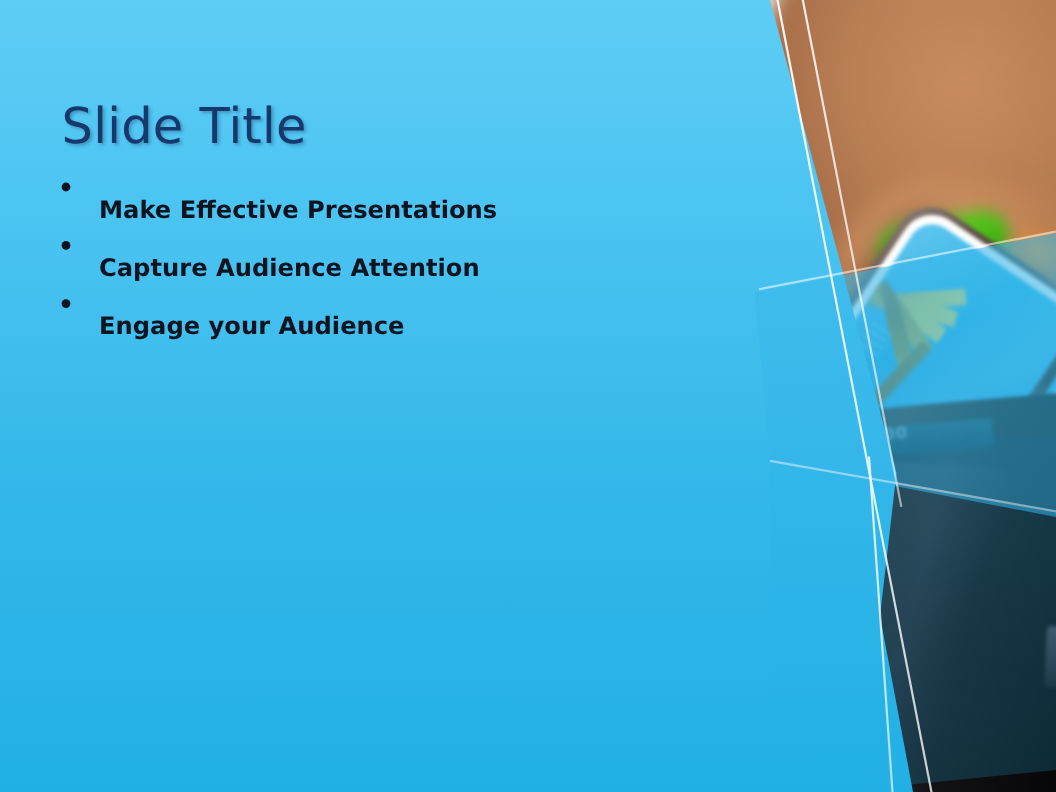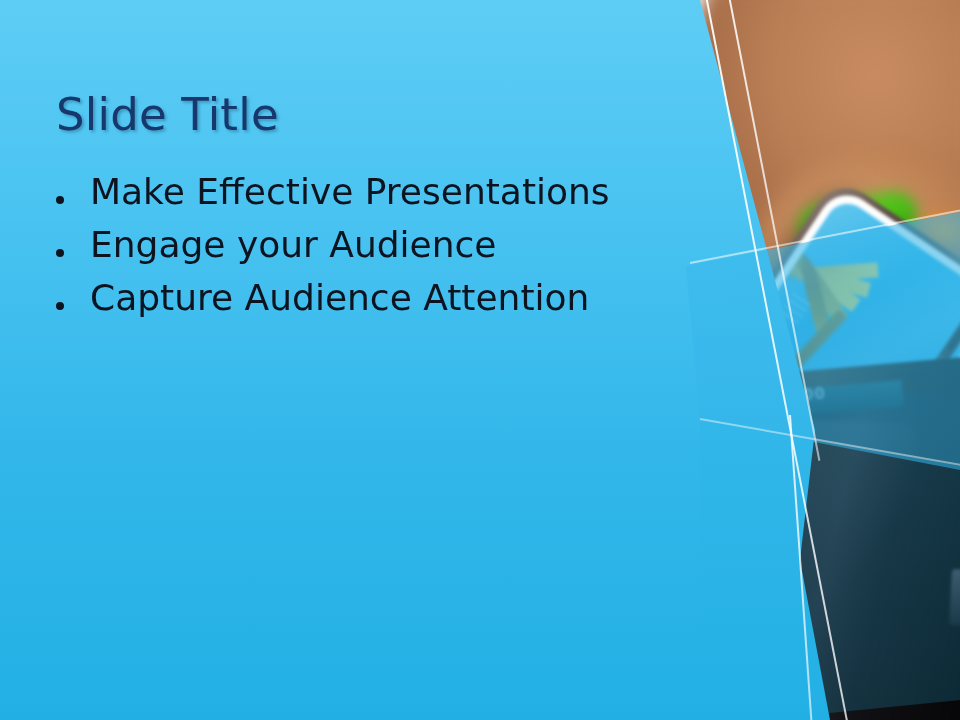--- a/index.html
+++ b/index.html
@@ -317,26 +317,26 @@
   }
 
   .bullets{
     position:absolute;
     left:56px; top:173px;
     width:600px;
     list-style:none;
   }
   .bullets li{
     display:flex;
-    align-items:flex-end;
+    align-items:flex-start;
     margin-bottom:15px;
     color:#0d1420;
-    font-size:36px;
+    font-size:22px;
     line-height:38px;
-    font-weight:400;
+    font-weight:700;
     white-space:nowrap;
   }
   .bullets .dot{
     flex:0 0 auto;
     width:8px; height:8px;
     border-radius:50%;
     background:#0d1420;
     margin-right:26px;
     position:relative;
     top:-7px;
@@ -409,22 +409,22 @@
 
     <div class="title">Slide Title</div>
 
     <ul class="bullets">
       <li>
         <span class="dot"></span>
         <span>Make Effective Presentations</span>
       </li>
       <li>
         <span class="dot"></span>
-        <span>Engage your Audience</span>
+        <span>Capture Audience Attention</span>
       </li>
       <li>
         <span class="dot"></span>
-        <span>Capture Audience Attention</span>
+        <span>Engage your Audience</span>
       </li>
     </ul>
 
   </div>
 </div>
 
 </body></html>

